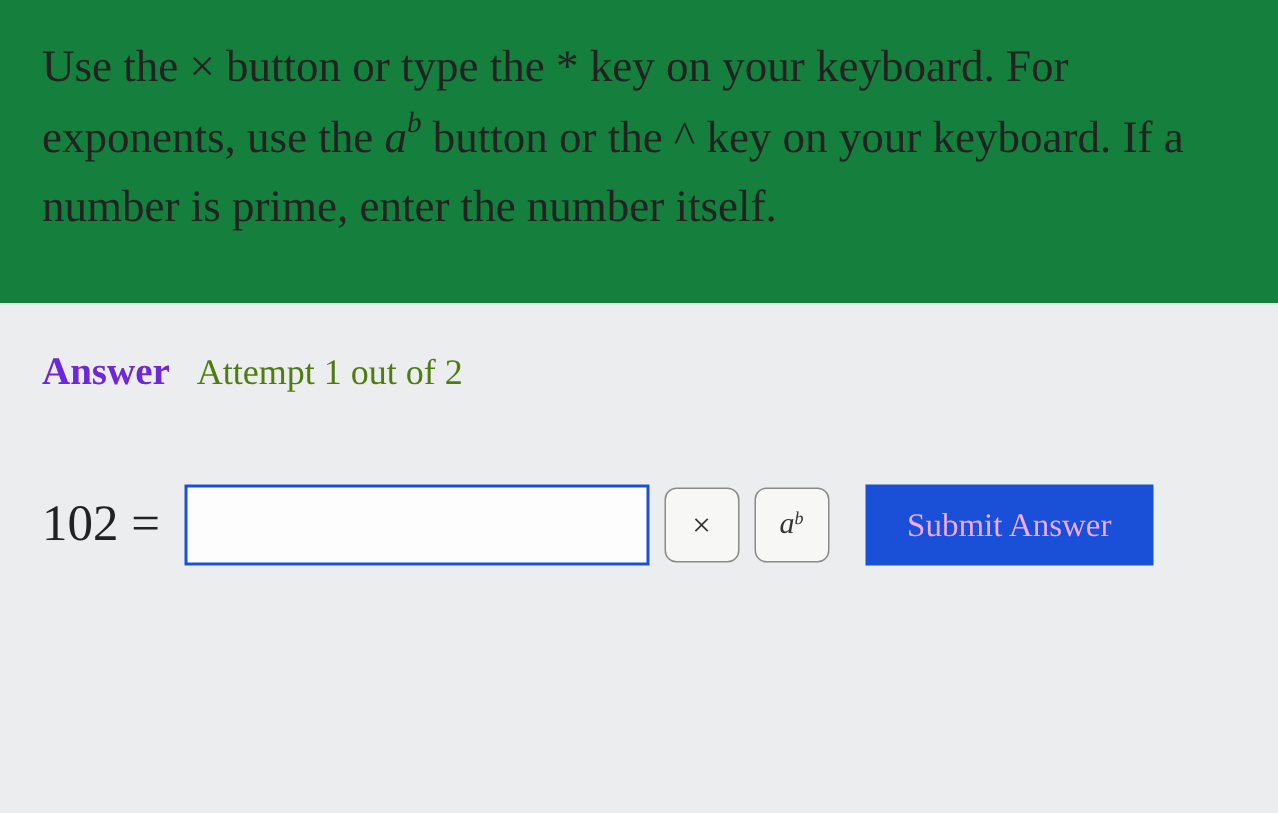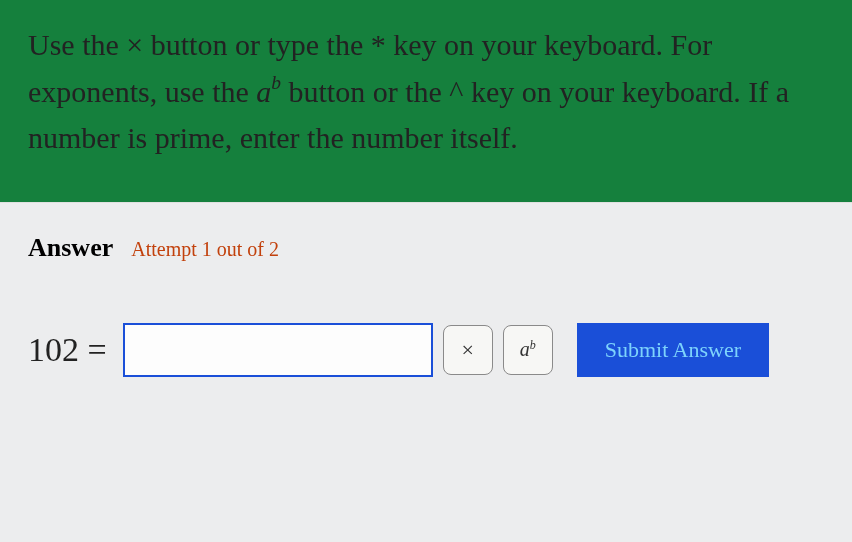--- a/index.html
+++ b/index.html
@@ -34,26 +34,26 @@
   }
   .answer-header {
     display: flex;
     align-items: baseline;
     gap: 18px;
     margin-bottom: 60px;
   }
   .answer-label {
     font-weight: bold;
     font-size: 26px;
-    color: #000000;
+    color: #6d28d9;
     font-family: Liberation Serif, serif;
   }
   .attempt-text {
-    font-size: 20px;
-    color: #c2410c;
+    font-size: 24px;
+    color: #4d7c0f;
   }
   .answer-row {
     display: flex;
     align-items: center;
     gap: 10px;
   }
   .lhs {
     font-size: 34px;
     color: #222;
     margin-right: 6px;
@@ -80,21 +80,21 @@
     justify-content: center;
     font-size: 22px;
     color: #333;
     cursor: pointer;
     font-family: Georgia, serif;
   }
   .tool-btn .ab-btn-base { font-style: italic; font-size: 20px; }
   .tool-btn sup { font-size: 12px; font-style: italic; position: relative; top: -4px; }
   .submit-btn {
     background: #1a4fd8;
-    color: #7dd3fc;
+    color: #f0abfc;
     border: none;
     height: 54px;
     padding: 0 28px;
     font-size: 22px;
     font-family: Georgia, serif;
     cursor: pointer;
     margin-left: 14px;
   }
 </style>
 </head>

